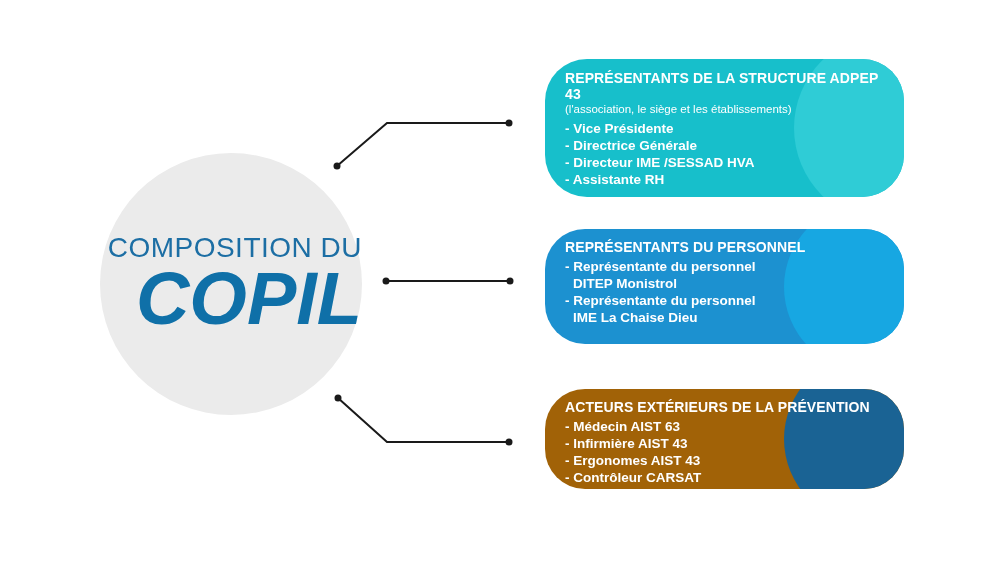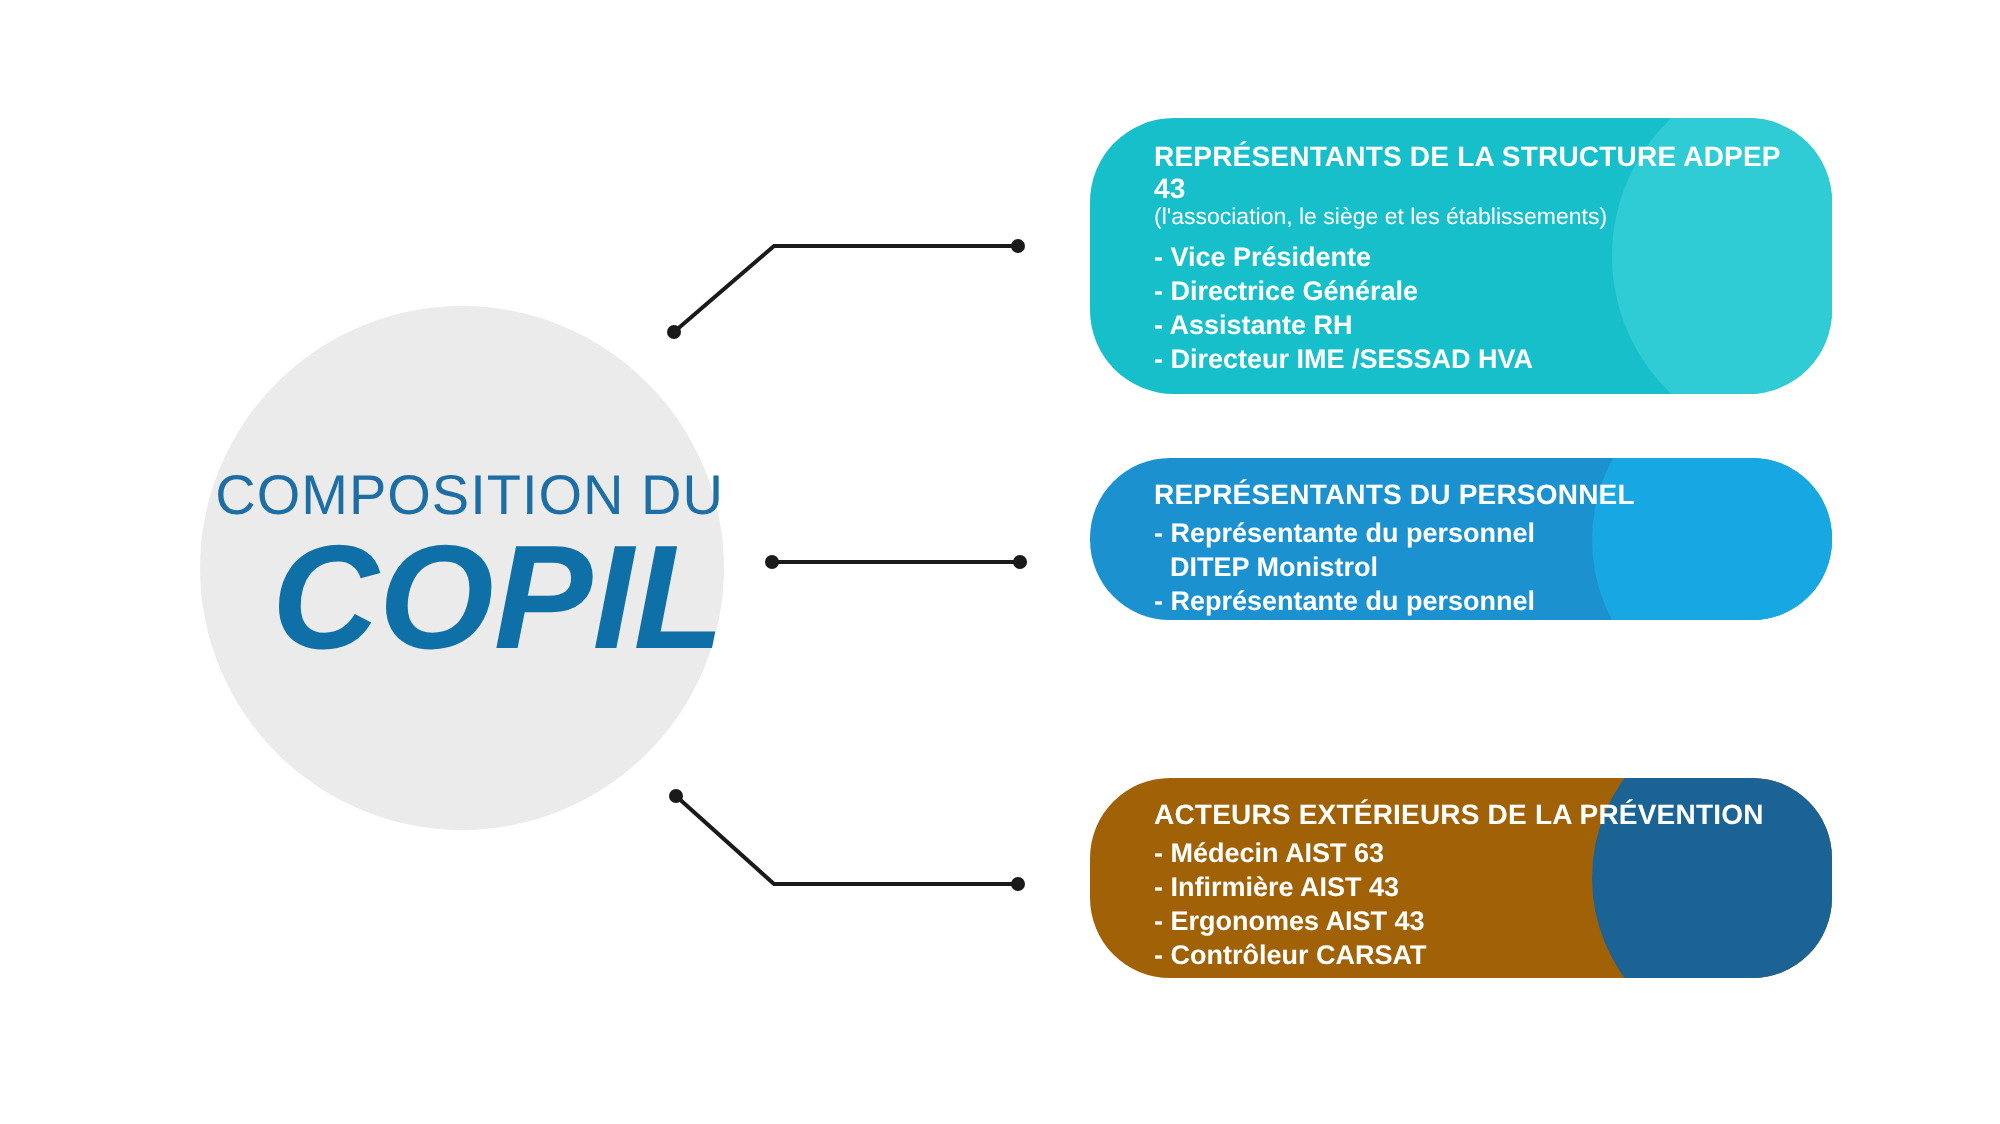--- a/index.html
+++ b/index.html
@@ -48,24 +48,23 @@
     white-space: nowrap;
     font-style: italic;
   }
   
   .card {
     position: absolute;
     left: 545px;
     width: 359px;
     overflow: hidden;
     color: #ffffff;
-    padding-left: 12px;
   }
   .card-1 { top: 59px;  height: 138px; border-radius: 42px; }
-  .card-2 { top: 229px; height: 81px; border-radius: 40px; }
+  .card-2 { top: 229px; height: 115px; border-radius: 40px; }
   .card-3 { top: 389px; height: 100px; border-radius: 40px; }
   .bulge {
     position: absolute;
     border-radius: 50%;
     top: 50%;
     transform: translateY(-50%);
   }
   .card-1 .bulge { width: 190px; height: 190px; right: -80px; }
   .card-2 .bulge, .card-3 .bulge { width: 170px; height: 170px; right: -50px; }
   .card-content {
@@ -124,22 +123,22 @@
     <div class="center-line2" style="color: rgb(15, 112, 168);">COPIL</div>
   </div>
 
   <section class="card card-1" style="background-color: rgb(23, 191, 203); color: rgb(255, 255, 255);">
     <div class="bulge" style="background-color: rgb(47, 204, 214);"></div>
     <div class="card-content">
       <h2 class="card-title">REPRÉSENTANTS DE LA STRUCTURE ADPEP 43</h2>
       <div class="card-subtitle">(l'association, le siège et les établissements)</div>
       <div class="card-line">- Vice Présidente</div>
       <div class="card-line">- Directrice Générale</div>
+      <div class="card-line">- Directeur IME /SESSAD HVA</div>
       <div class="card-line">- Assistante RH</div>
-      <div class="card-line">- Directeur IME /SESSAD HVA</div>
     </div>
   </section>
 
   <section class="card card-2" style="background-color: rgb(28, 145, 208); color: rgb(255, 255, 255);">
     <div class="bulge" style="background-color: rgb(23, 167, 226);"></div>
     <div class="card-content">
       <h2 class="card-title">REPRÉSENTANTS DU PERSONNEL</h2>
       <div class="card-line">- Représentante du personnel</div>
       <div class="card-line cont">DITEP Monistrol</div>
       <div class="card-line">- Représentante du personnel</div>

